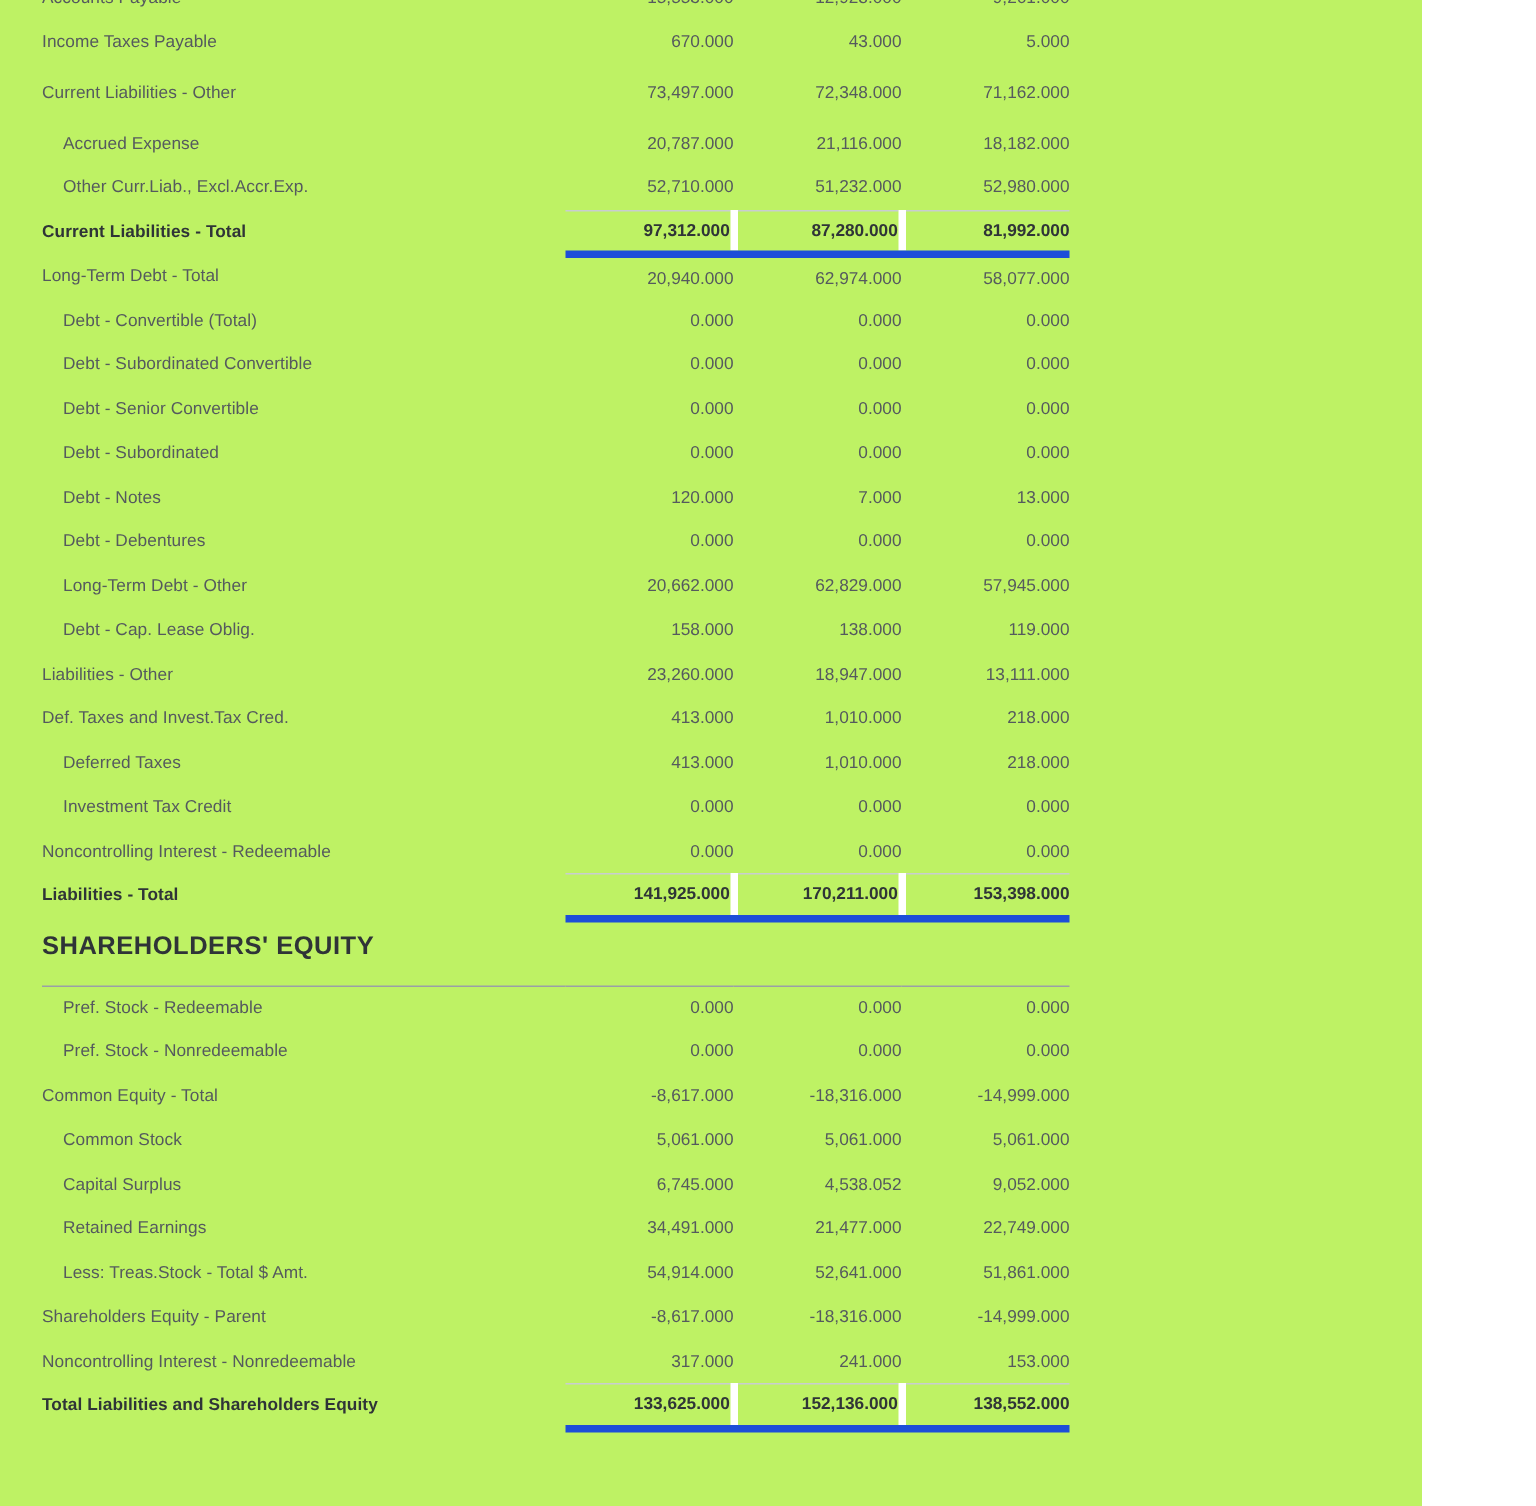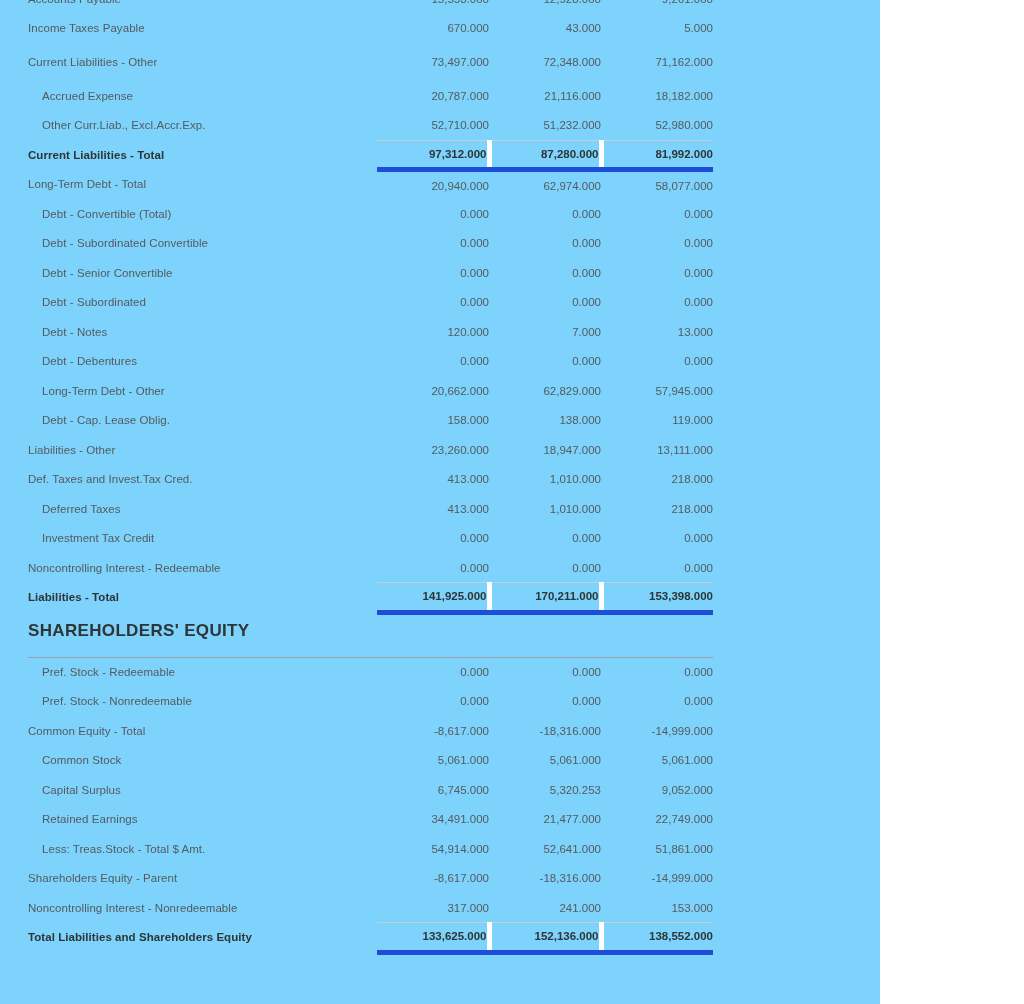--- a/index.html
+++ b/index.html
@@ -12,23 +12,23 @@
     height: 1004px;
     overflow: hidden;
   }
   body {
     font-family: "Liberation Sans", sans-serif;
     -webkit-font-smoothing: antialiased;
   }
 
   .sheet {
     position: relative;
-    width: 880px;
+    width: 948px;
     height: 1004px;
-    background: #7dd3fc;
+    background: #bef264;
   }
 
   table.fin {
     position: absolute;
     left: 28px;
     top: -16px;
     width: 685px;
     border-collapse: collapse;
     table-layout: fixed;
   }
@@ -255,21 +255,21 @@
         </tr>
         <tr data-level="1" class="row">
           <td class="label">Common Stock</td>
           <td class="num">5,061.000</td>
           <td class="num spacer-cell">5,061.000</td>
           <td class="num spacer-cell">5,061.000</td>
         </tr>
         <tr data-level="1" class="row">
           <td class="label">Capital Surplus</td>
           <td class="num">6,745.000</td>
-          <td class="num spacer-cell">5,320.253</td>
+          <td class="num spacer-cell">4,538.052</td>
           <td class="num spacer-cell">9,052.000</td>
         </tr>
         <tr data-level="1" class="row">
           <td class="label">Retained Earnings</td>
           <td class="num">34,491.000</td>
           <td class="num spacer-cell">21,477.000</td>
           <td class="num spacer-cell">22,749.000</td>
         </tr>
         <tr data-level="1" class="row">
           <td class="label">Less: Treas.Stock - Total $ Amt.</td>

